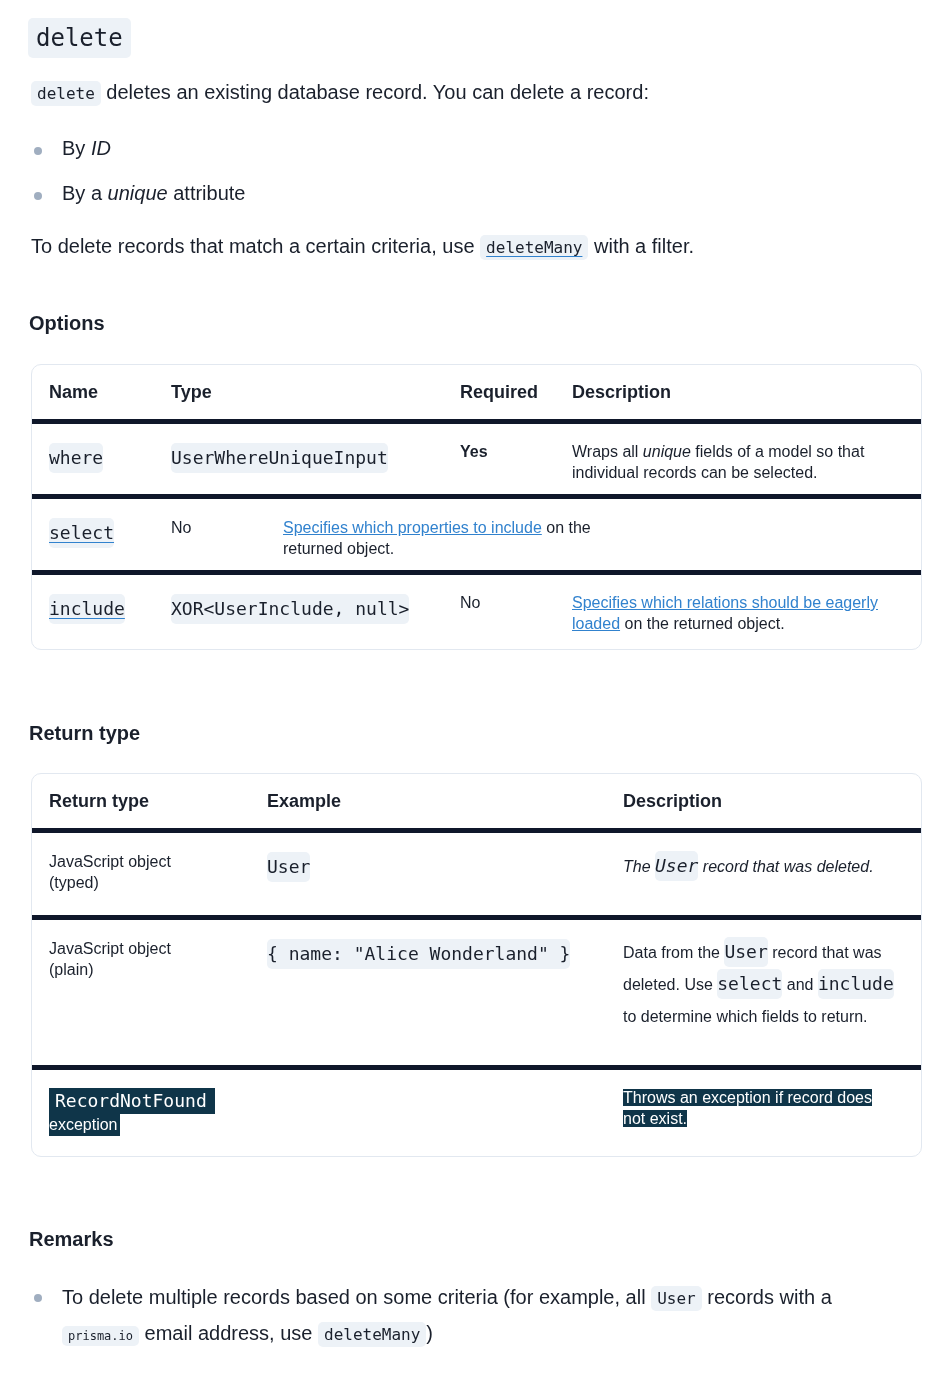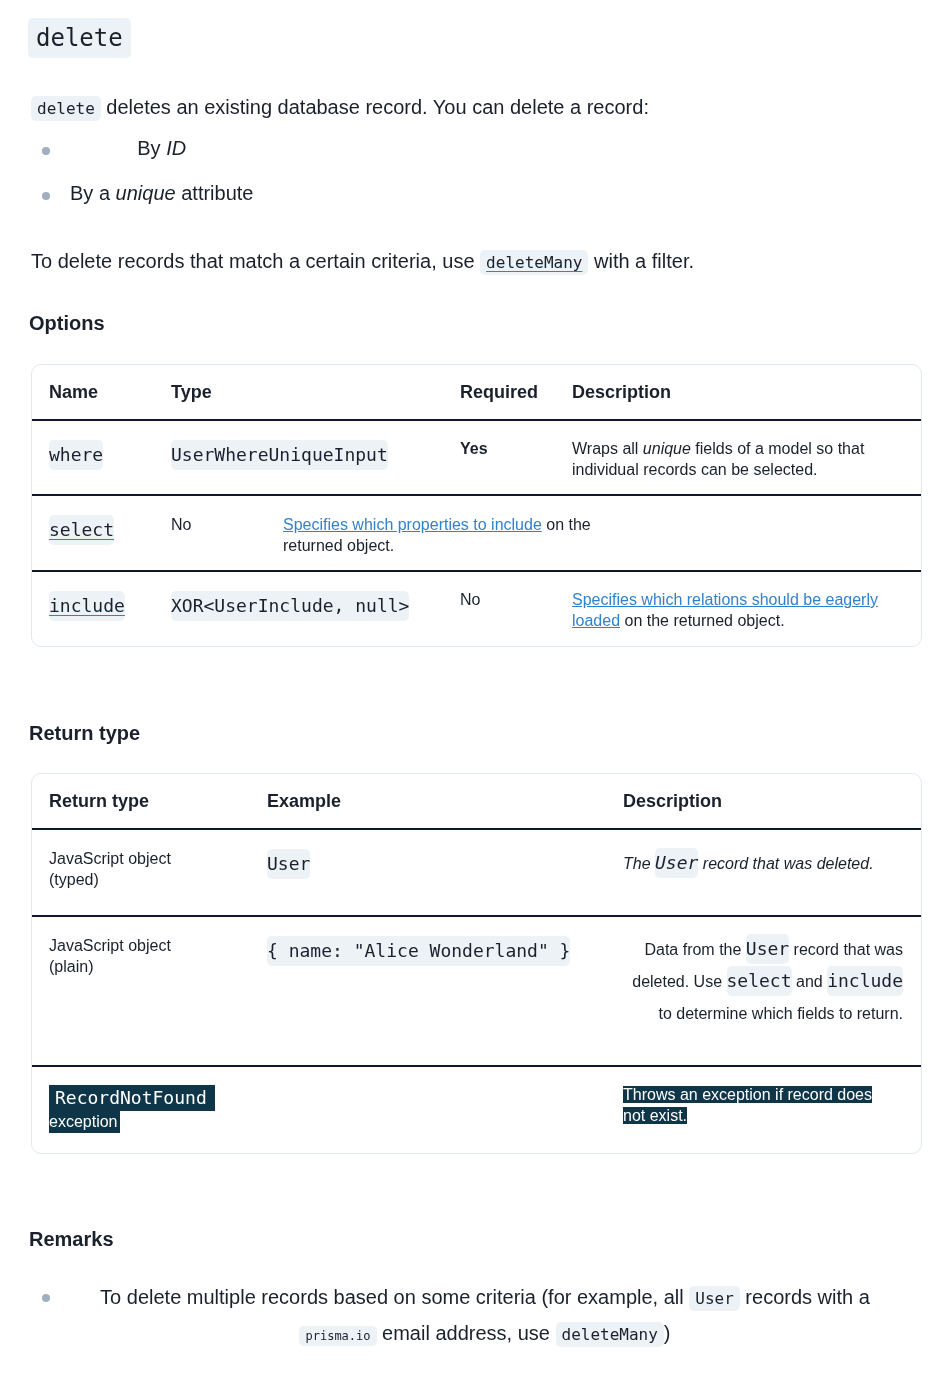--- a/index.html
+++ b/index.html
@@ -19,39 +19,38 @@
     border-radius: 5px;
     color: #1a202c;
   }
   .title-code {
     position: absolute; left: 28px; top: 18px;
     font-size: 24px; padding: 6px 8px; line-height: 28px;
   }
   .p {
     position: absolute; left: 31px; font-size: 20px; line-height: 28px; color: #1a202c;
     white-space: nowrap;
-    margin-top: 15px;
   }
   .p code { font-size: 16px; padding: 3px 6px; }
   .link-code { text-decoration: underline; text-decoration-color: #3182ce; text-underline-offset: 3px; }
-  ul.bullets { position: absolute; left: 40px; margin: 0; padding: 0; list-style: none; text-align: center; }
+  ul.bullets { position: absolute; left: 32px; margin: 0; padding: 0; list-style: none; }
   ul.bullets li {
     position: relative; padding-left: 30px; font-size: 20px; line-height: 28px; color: #1a202c; white-space: nowrap;
   }
   ul.bullets li .dot {
     position: absolute; left: 2px; top: 13px; width: 8px; height: 8px; border-radius: 50%; background: #a0aec0;
   }
   h3 {
     position: absolute; left: 29px; margin: 0; font-size: 20px; font-weight: bold; color: #1a202c; line-height: 24px;
   }
   .tbl {
     position: absolute; left: 31px; width: 891px;
     border: 1px solid #e2e8f0; border-radius: 10px; overflow: hidden; background: #fff;
   }
-  .tr { display: flex; border-bottom: 2px solid #0f172a; }
+  .tr { display: flex; border-bottom: 5px solid #0f172a; }
   .tr:last-child { border-bottom: none; }
   .th { font-weight: bold; font-size: 18px; color: #1a202c; padding: 17px 0 16px 0; }
   .td { font-size: 16px; color: #1a202c; line-height: 21px; }
   .td code { font-size: 18px; padding: 4px 0; display: inline-block; line-height: 22px; }
   .td a { color: #3182ce; text-decoration: underline; }
   .req-yes { font-weight: bold; }
   .hl { background: #0f3549; color: #ffffff; }
   .hl code { background: #0f3549; color: #ffffff; }
 </style>
 </head>
@@ -120,21 +119,21 @@
 
     <div class="tr" style="height:87px;">
       <div class="td" style="width:235px;padding:18px 60px 0 17px;">JavaScript object (typed)</div>
       <div class="td" style="width:356px;padding-top:19px;"><code>User</code></div>
       <div class="td" style="width:280px;padding-top:18px;line-height:28px;font-size:16px;font-style:italic;"><span>The </span><code>User</code><span> record that was deleted.</span></div>
     </div>
 
     <div class="tr" style="height:150px;">
       <div class="td" style="width:235px;padding:18px 60px 0 17px;">JavaScript object (plain)</div>
       <div class="td" style="width:356px;padding-top:19px;"><code>{ name: "Alice Wonderland" }</code></div>
-      <div class="td" style="width:280px;padding-top:17px;line-height:32px;font-size:16px;text-align:right;"><span>Data from the </span><code>User</code><span> record that was deleted. Use </span><code>select</code><span> and </span><code>include</code><span> to determine which fields to return.</span></div>
+      <div class="td" style="width:280px;padding-top:17px;line-height:32px;font-size:16px;"><span>Data from the </span><code>User</code><span> record that was deleted. Use </span><code>select</code><span> and </span><code>include</code><span> to determine which fields to return.</span></div>
     </div>
 
     <div class="tr" style="height:86px;">
       <div class="td" style="width:235px;padding:18px 0 0 17px;">
         <span class="hl" style="display:inline-block;padding:2px 8px 2px 6px;"><code style="font-size:18px;padding:0;background:transparent;color:#fff;">RecordNotFound</code></span><br>
         <span class="hl" style="display:inline-block;padding:0 2px 1px 0;">exception</span>
       </div>
       <div class="td" style="width:356px;padding-top:19px;"></div>
       <div class="td" style="width:255px;padding-top:17px;"><span class="hl">Throws an exception if record does not exist.</span></div>
     </div>

